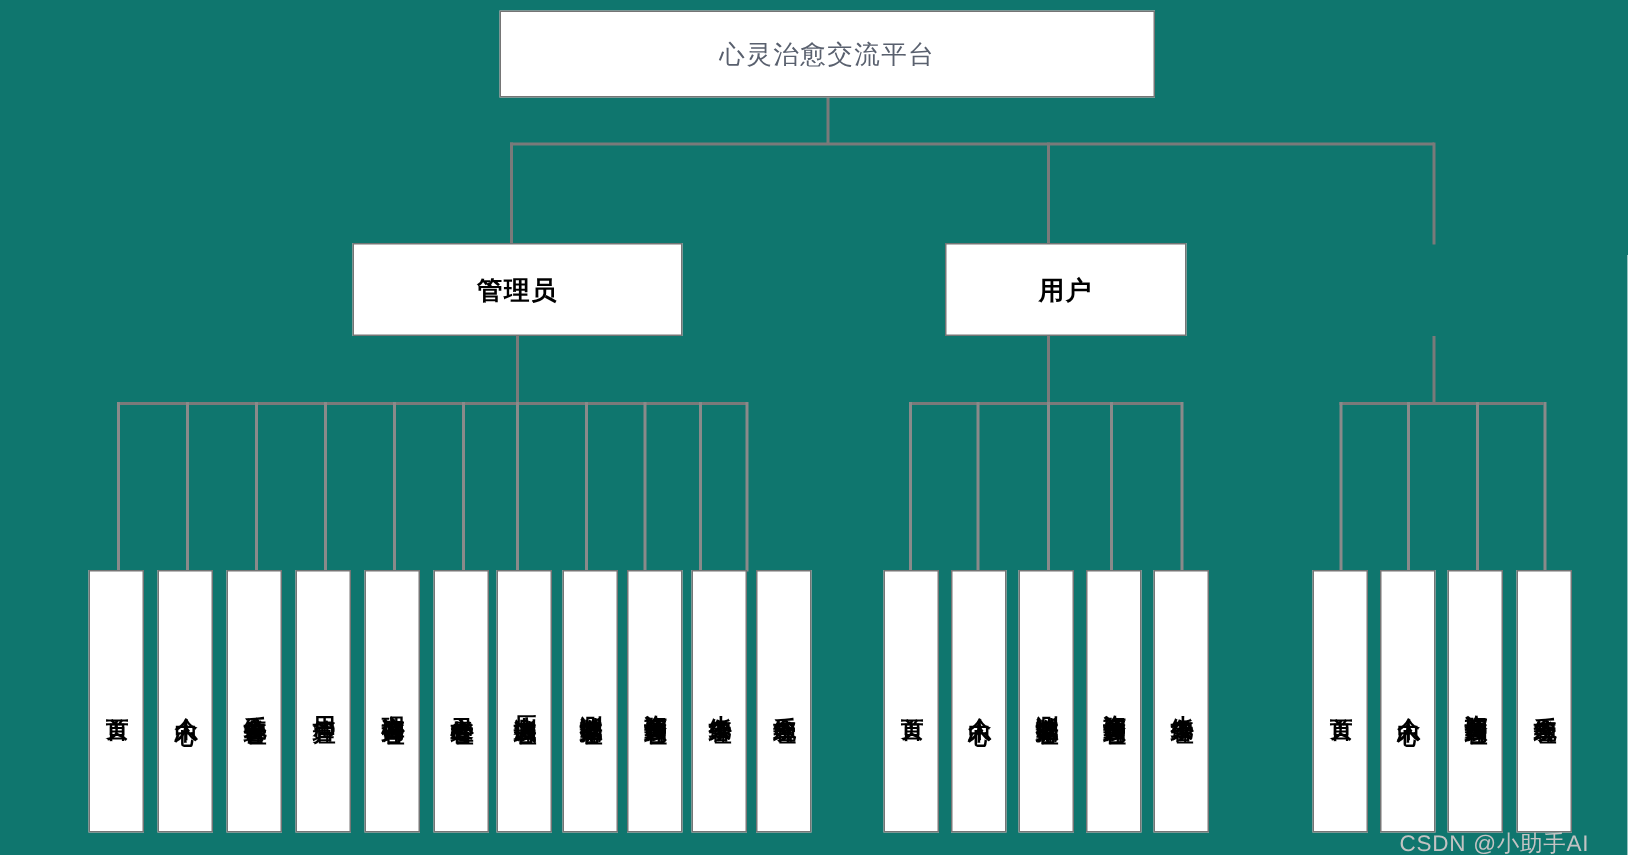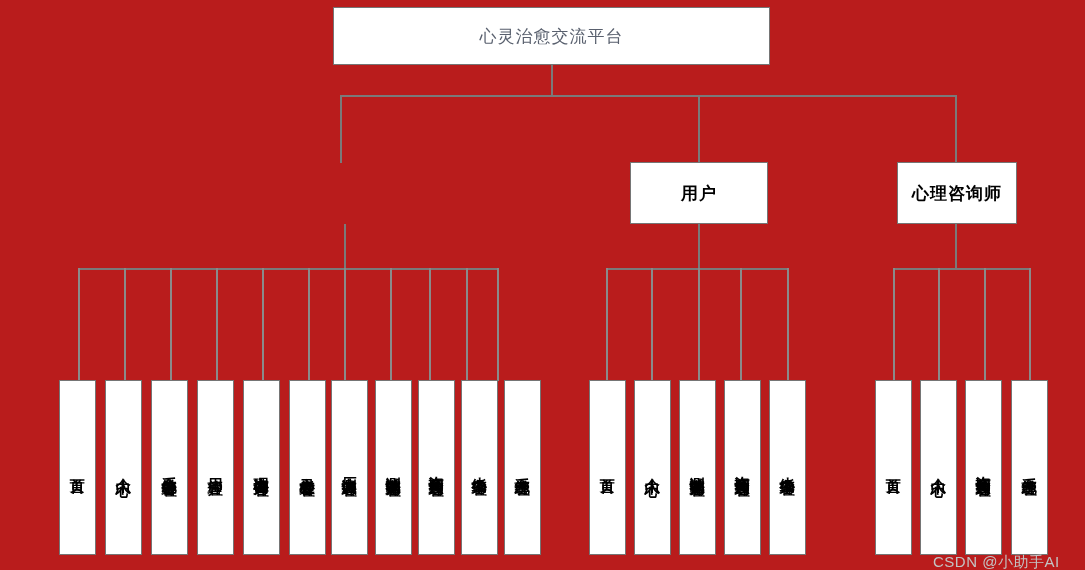--- a/index.html
+++ b/index.html
@@ -4,21 +4,21 @@
 <style>
   html, body {
     margin: 0;
     padding: 0;
     background: #ffffff;
   }
   #canvas {
     position: relative;
     width: 1085px;
     height: 570px;
-    background: #b91c1c;
+    background: #0f766e;
     font-family: "Liberation Sans", "DejaVu Sans", sans-serif;
     overflow: hidden;
   }
 
   
   .node {
     position: absolute;
     box-sizing: border-box;
     border: 1.6px solid #757575;
     background: #ffffff;
@@ -89,28 +89,28 @@
   </div>
 
   <div class="ln v" style="left:551px; top:65px; height:31px;"></div>
 
   <div class="ln h" style="left:340px; top:95px; width:616px;"></div>
 
   <div class="ln v" style="left:340px; top:95px; height:68px;"></div>
   <div class="ln v" style="left:698px; top:95px; height:68px;"></div>
   <div class="ln v" style="left:955px; top:95px; height:68px;"></div>
 
-
-  <div class="node level2" style="left:630px; top:162px; width:138px; height:62px;">
+  <div class="node level2" style="left:235px; top:162px; width:220px; height:62px;">
+    <span>管理员</span>
+  </div>
+
+  <div class="node level2" style="left:630px; top:162px; width:161px; height:62px;">
     <span>用户</span>
   </div>
 
-  <div class="node level2" style="left:897px; top:162px; width:120px; height:62px;">
-    <span>心理咨询师</span>
-  </div>
 
   <div class="ln v" style="left:344px; top:224px; height:45px;"></div>
   <div class="ln h" style="left:78px; top:268px; width:420px;"></div>
 
   <div class="ln v thin" style="left:78px;  top:268px; height:113px;"></div>
   <div class="ln v thin" style="left:124px; top:268px; height:113px;"></div>
   <div class="ln v thin" style="left:170px; top:268px; height:113px;"></div>
   <div class="ln v thin" style="left:216px; top:268px; height:113px;"></div>
   <div class="ln v thin" style="left:262px; top:268px; height:113px;"></div>
   <div class="ln v thin" style="left:308px; top:268px; height:113px;"></div>

